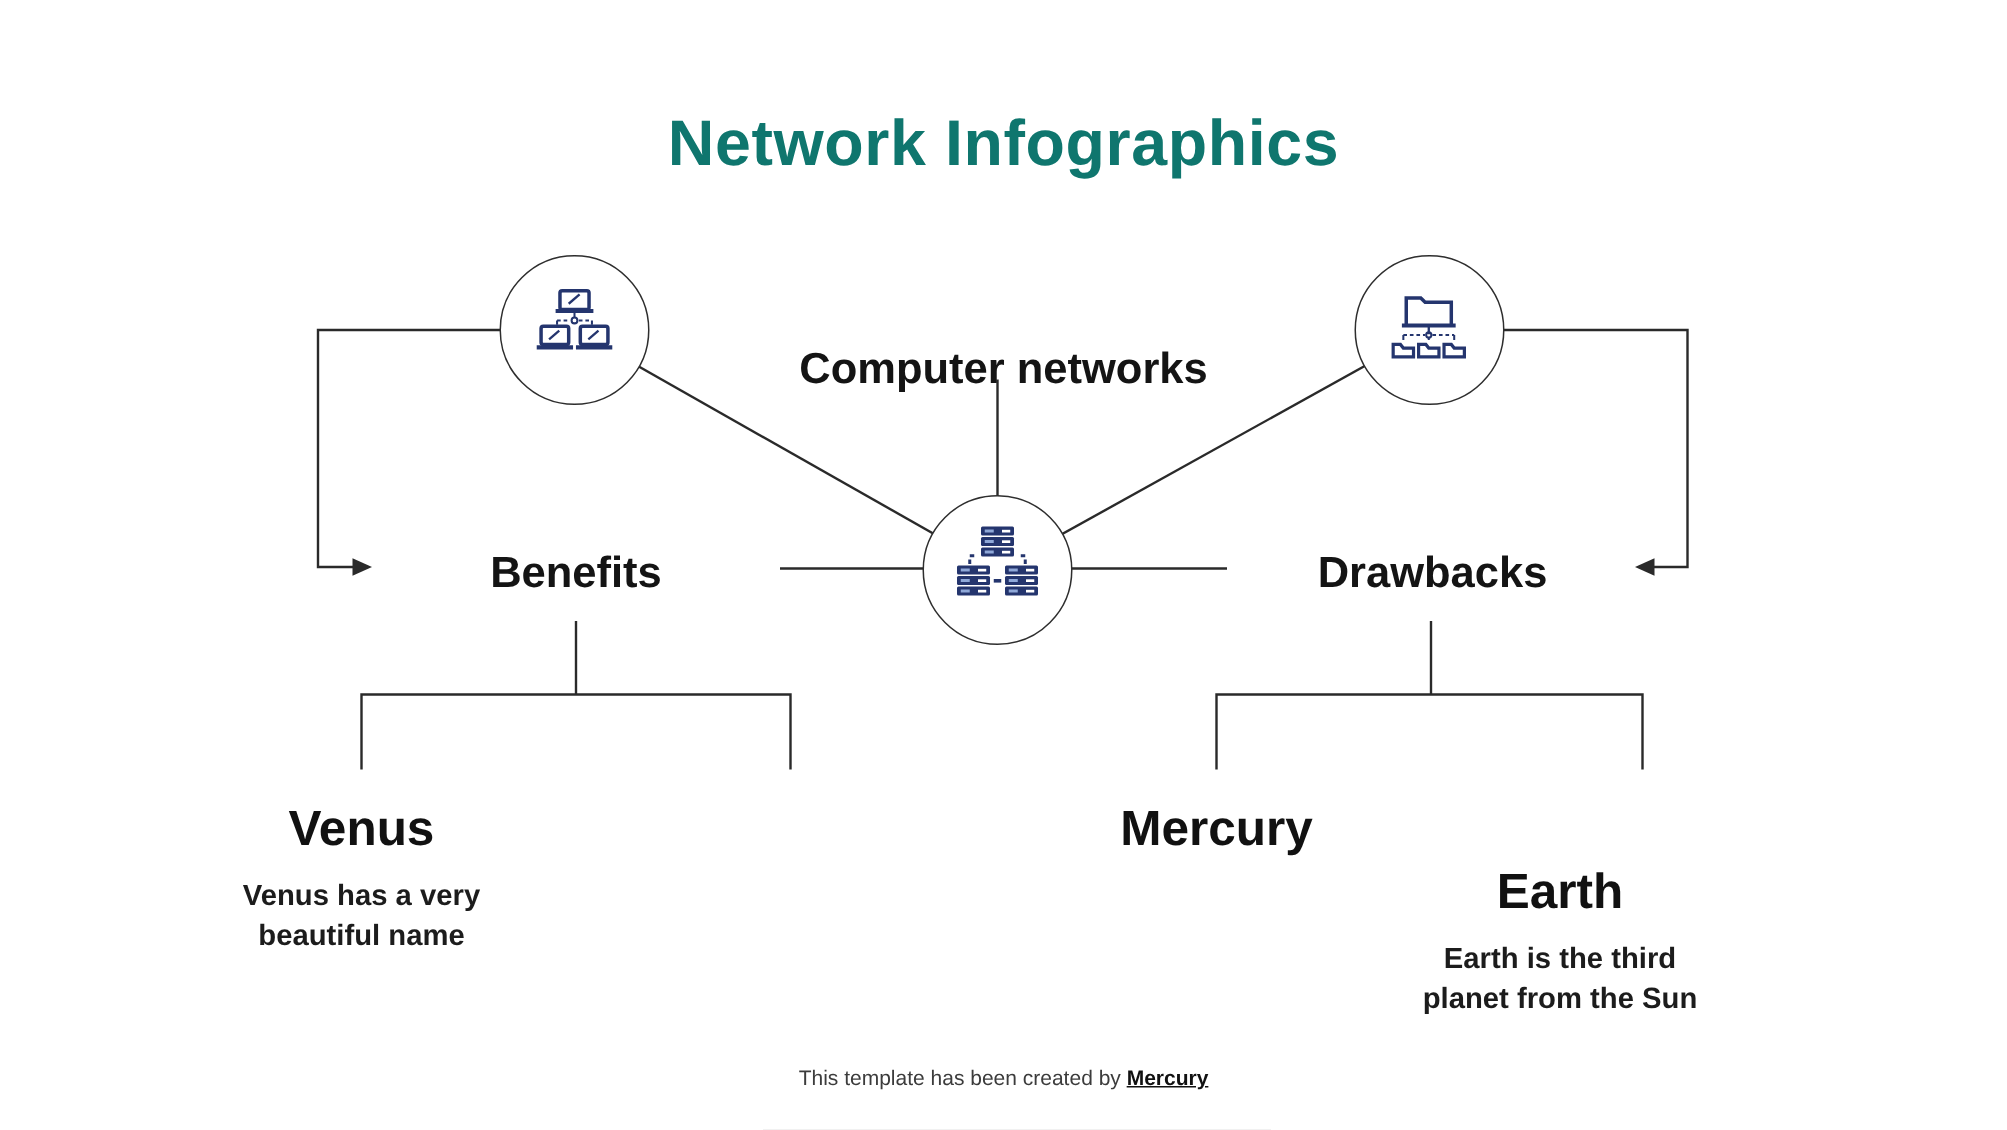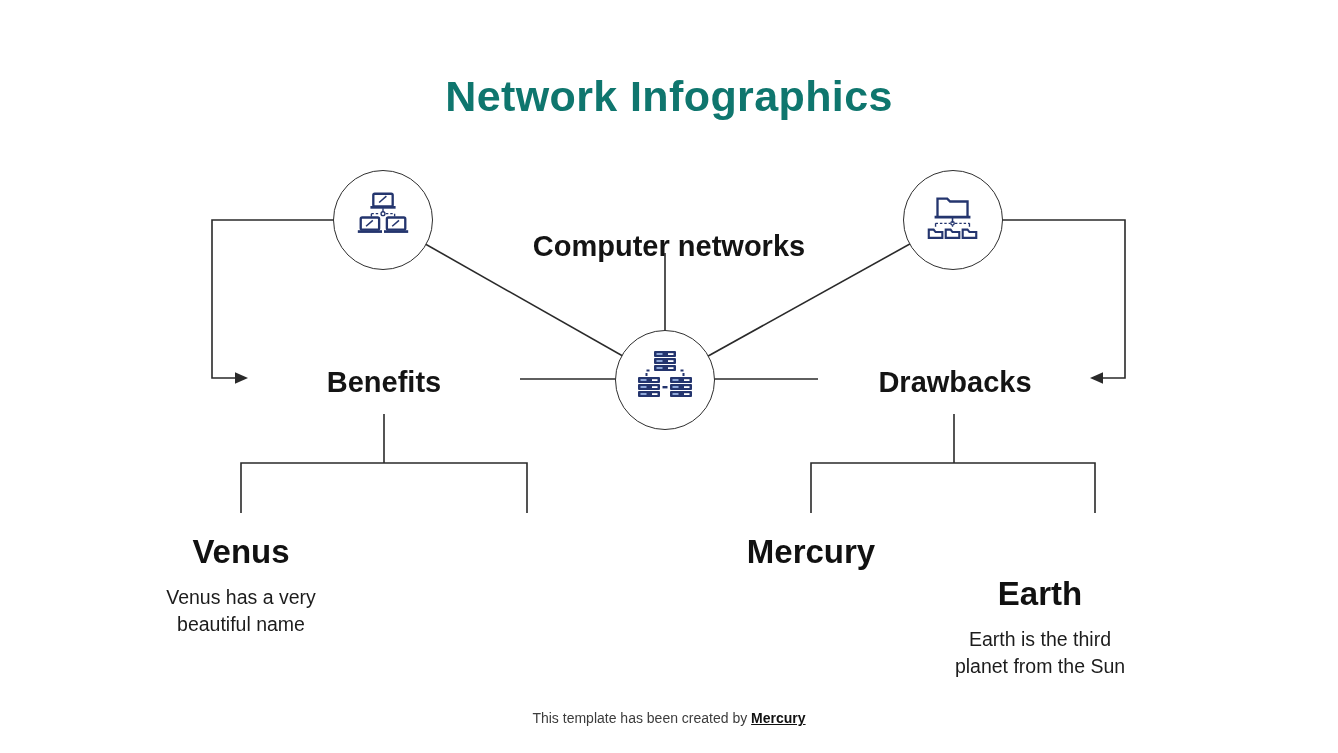--- a/index.html
+++ b/index.html
@@ -28,21 +28,21 @@
     font-size:43px; font-weight:800; letter-spacing:0.4px; z-index:3; color:#0f766e;
   }
   .node-label { position:absolute; z-index:3; font-weight:700; color:#141414; }
   #label-root      { top:202px; left:0;     width:100%;  text-align:center; font-size:29px;margin-top:28px; }
   #label-benefits  { top:366px; left:234px; width:300px; text-align:center; font-size:29px; }
   #label-drawbacks { top:366px; left:805px; width:300px; text-align:center; font-size:29px; }
 
   .leaf { position:absolute; top:533px; width:280px; text-align:center; z-index:3; }
   #leaf-0 { left:101px; } #leaf-1 { left:387px; } #leaf-2 { left:671px; } #leaf-3 { left:900px;margin-top:42px; }
   .leaf-title { font-size:33px; font-weight:700; margin:0 0 13px 0; color:#111111; }
-  .leaf-desc  { font-size:19.5px; line-height:27px; margin:0 auto; color:#1c1c1c; font-weight:400; }
+  .leaf-desc  { font-size:19.5px; line-height:27px; margin:0 auto; color:#1c1c1c; font-weight:700; }
   #leaf-0 .leaf-desc { width:205px; }
   #leaf-1 .leaf-desc { width:235px; }
   #leaf-2 .leaf-desc { width:195px; }
   #leaf-3 .leaf-desc { width:190px;text-align:center; }
 
   .footer {
     position:absolute; top:710px; left:0; width:100%; text-align:center;
     font-size:14px; color:#3c3c3c; z-index:3;
   }
   .footer .brand { color:#111111; font-weight:700; text-decoration:underline; cursor:pointer; }

